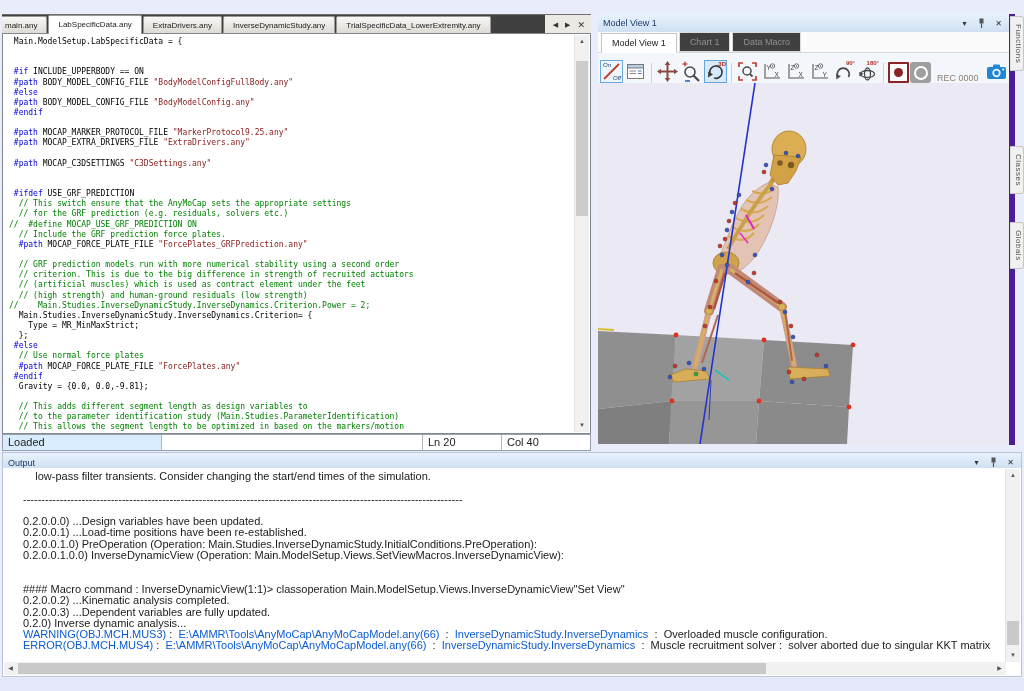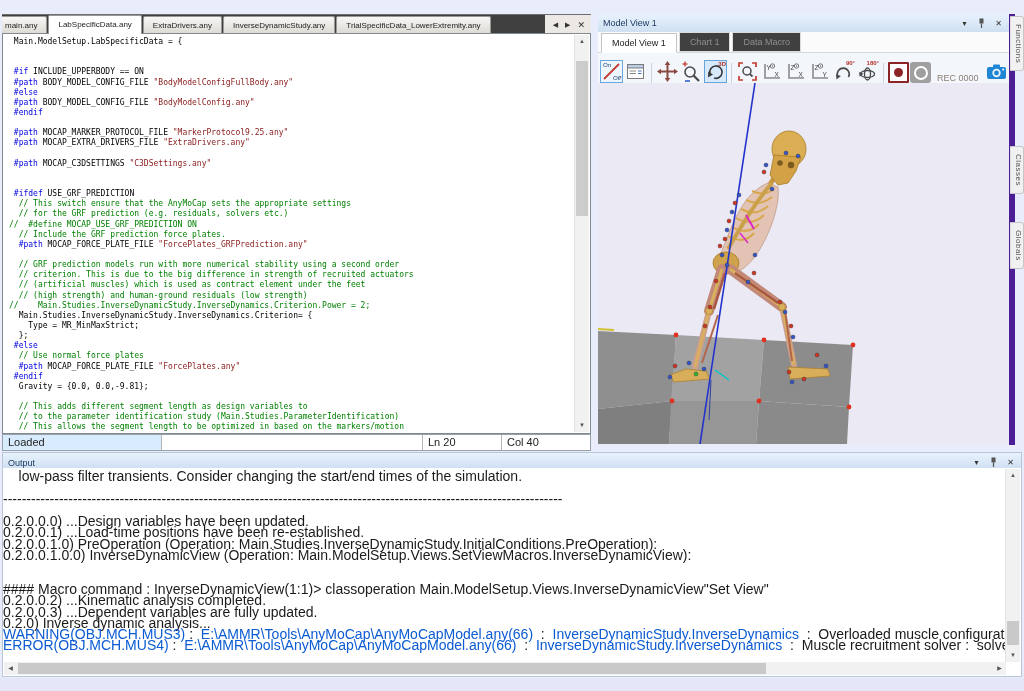--- a/index.html
+++ b/index.html
@@ -52,21 +52,21 @@
   .mv-viewport svg{position:absolute;left:0;top:0}
   
   #side-tabs{position:absolute;left:1010px;top:14px;width:14px;height:431px}
   .side-tab{position:absolute;left:0;width:12px;padding:7px 0;background:#f1f1f1;border:1px solid #c6c6c6;border-left:1px solid #e0e0e0;border-radius:0 3px 3px 0;writing-mode:vertical-rl;font-size:8px;color:#555;text-align:center;letter-spacing:.5px}
   .side-tab:nth-child(1){top:2px}
   .side-tab:nth-child(2){top:132px}
   .side-tab:nth-child(3){top:208px}
   
   #output-panel{position:absolute;left:2px;top:452px;width:1020px;height:225px;background:#fff;border:1px solid #b9c6d8;box-sizing:border-box}
   .op-header{height:15px;background:linear-gradient(#e8f2fd,#cfe0f2);display:flex;align-items:flex-end;padding:0 5px;font-size:9px;color:#17365d}
-  #output-lines{position:absolute;top:16px;left:0;right:15px;bottom:14px;overflow:hidden;padding:2px 0 0 0;font-size:14px;line-height:11.3px;color:#1a1a1a;white-space:pre}
+  #output-lines{position:absolute;top:16px;left:0;right:15px;bottom:14px;overflow:hidden;padding:2px 0 0 20px;font-size:11px;line-height:11.3px;color:#1a1a1a;white-space:pre}
   .oline{height:11.3px}
   .olink{color:#0b5bd3;}
   .ovscroll{position:absolute;right:1px;top:16px;bottom:14px;width:14px;background:#f2f1f1;border-left:1px solid #e4e4e4}
   .othumb{position:absolute;top:152px;left:1px;right:1px;height:24px;background:#c9c9c9}
   .ohscroll{position:absolute;left:1px;right:15px;bottom:1px;height:13px;background:#f1f1f1}
   .harrow{position:absolute;top:0;bottom:0;width:13px;text-align:center;font-size:6px;line-height:13px;color:#555}
   .harrow.lf{left:0}.harrow.rt{right:0}
   .hthumb{position:absolute;left:14px;top:1px;bottom:1px;width:748px;background:#c9c9c9}
   #bottom-strip{position:absolute;left:0;top:678px;width:1024px;height:13px;background:#e4e7f8}
   text{font-family:"Liberation Sans",sans-serif}

